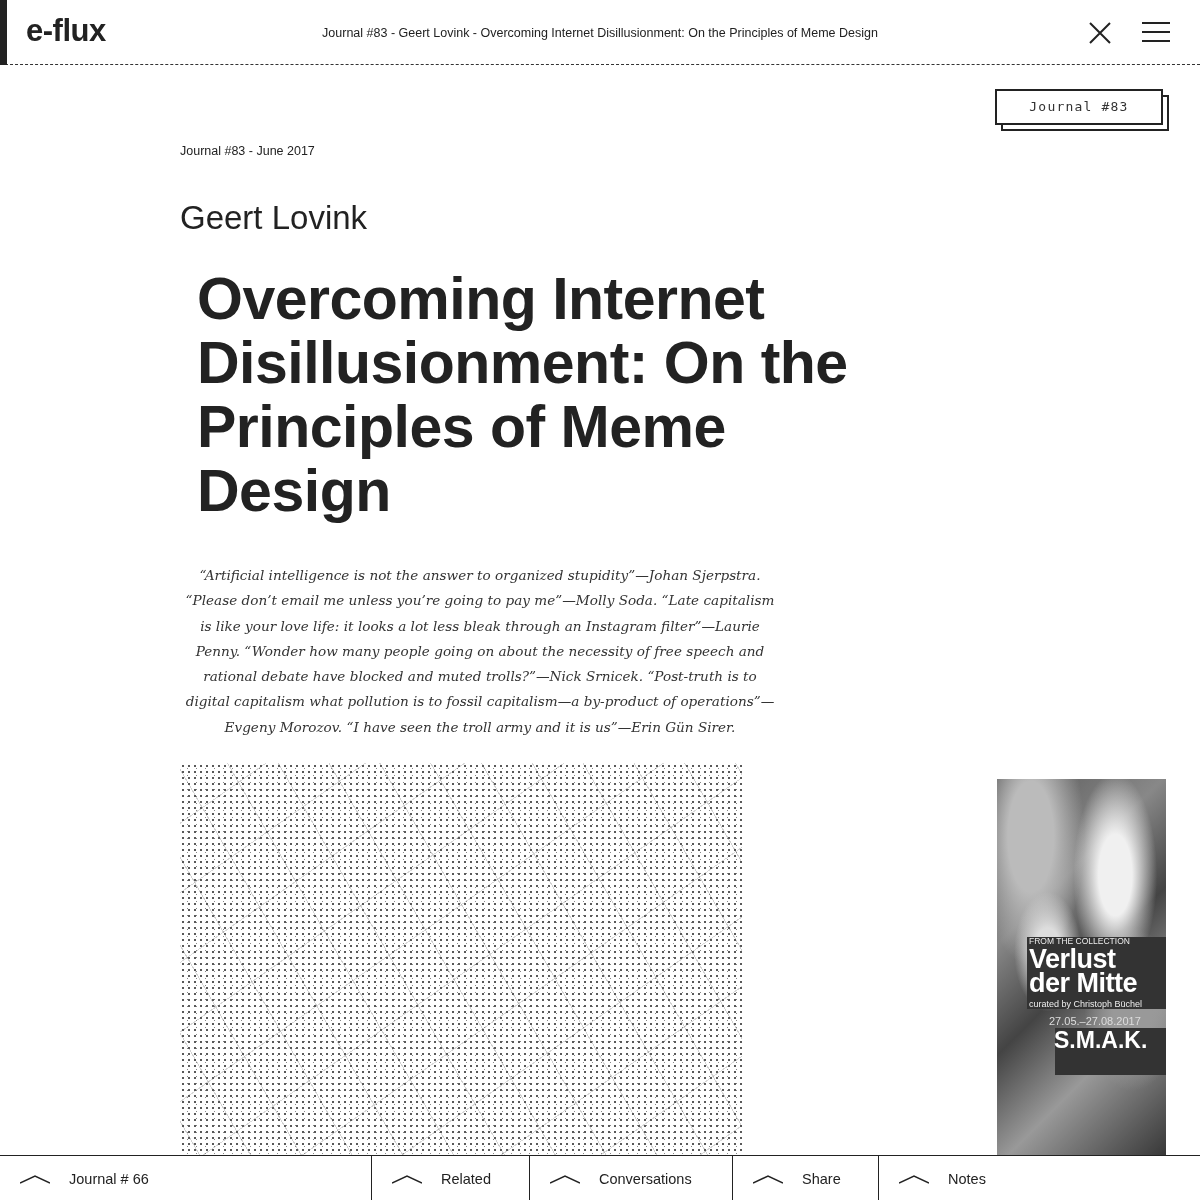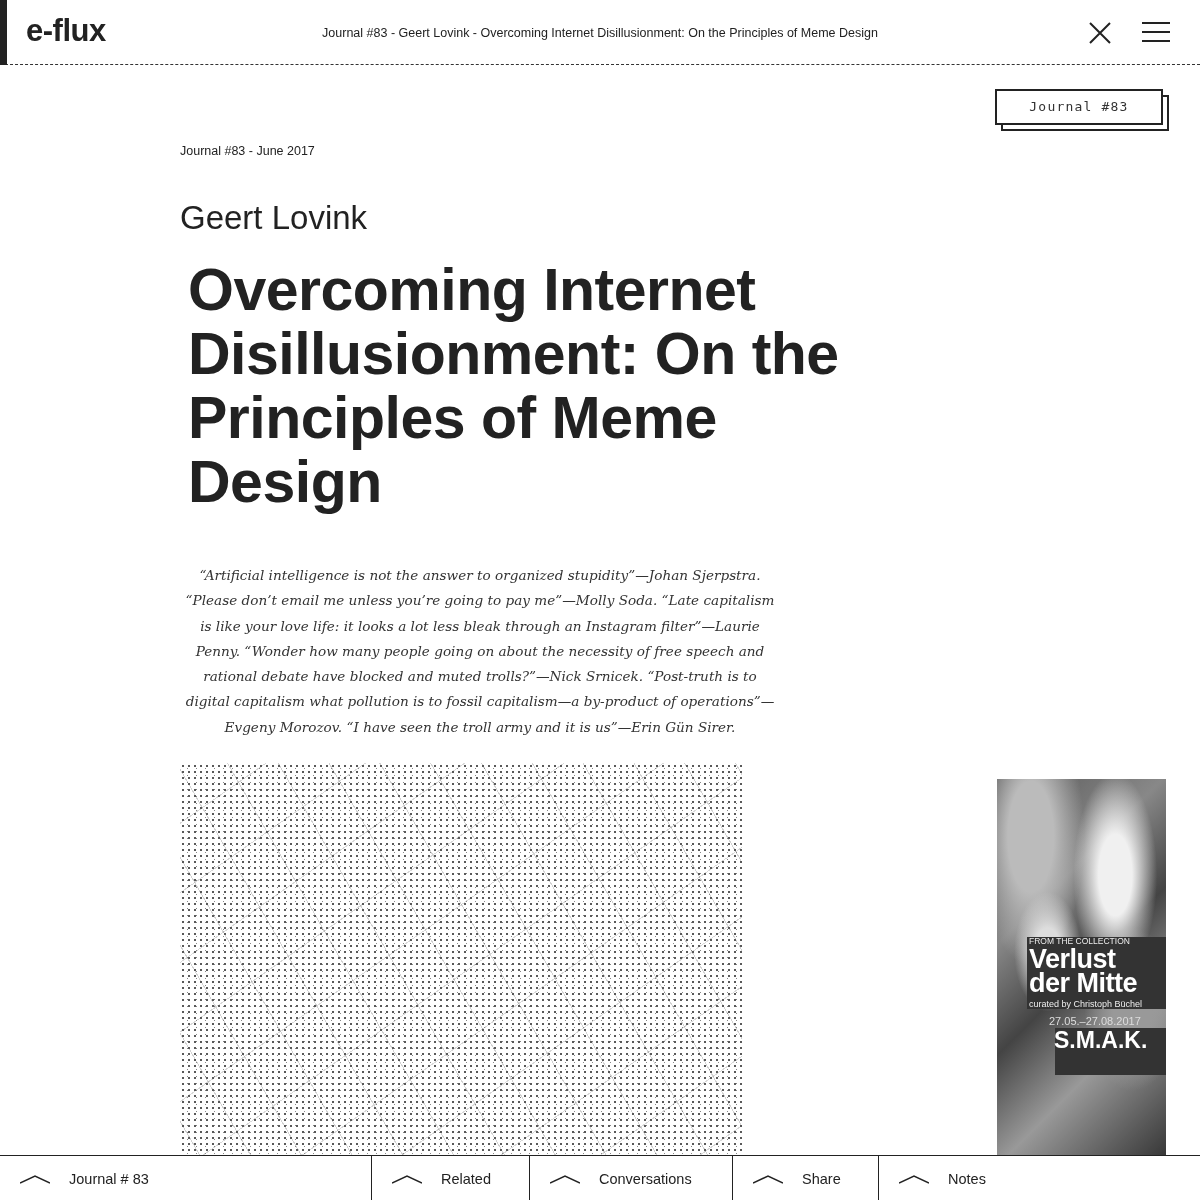--- a/index.html
+++ b/index.html
@@ -65,41 +65,41 @@
   </div>
 </div>
 
 <div class="journal-badge">
   <div class="shadow"></div>
   <div class="front">Journal #83</div>
 </div>
 
 <div class="issue-date">Journal #83 - June 2017</div>
 <div class="author">Geert Lovink</div>
-<h1 class="title" style="margin:8px">Overcoming Internet Disillusionment: On the Principles of Meme Design</h1>
+<h1 class="title" style="margin:17px">Overcoming Internet Disillusionment: On the Principles of Meme Design</h1>
 <div class="lede">“Artificial intelligence is not the answer to organized stupidity”—Johan Sjerpstra. “Please don’t email me unless you’re going to pay me”—Molly Soda. “Late capitalism is like your love life: it looks a lot less bleak through an Instagram filter”—Laurie Penny. “Wonder how many people going on about the necessity of free speech and rational debate have blocked and muted trolls?”—Nick Srnicek. “Post-truth is to digital capitalism what pollution is to fossil capitalism—a by-product of operations”— Evgeny Morozov. “I have seen the troll army and it is us”—Erin Gün Sirer.</div>
 
 <div class="pattern"></div>
 
 <div class="ad">
   <div class="box1"></div>
   <div class="box2"></div>
   <div class="t-from">FROM THE COLLECTION</div>
   <div class="t-main" style="width:130px">Verlust der Mitte</div>
   <div class="t-cur">curated by Christoph Büchel</div>
   <div class="t-date">27.05.–27.08.2017</div>
   <div class="t-org">S.M.A.K.</div>
 </div>
 
 <div class="bottombar">
   <div class="tab" style="width:371px">
     <svg class="chev" viewBox="0 0 30 10">
         <path d="M0 9 L15 2 L30 9" stroke="#222" stroke-width="1.5" fill="none"></path>
       </svg>
-    <span>Journal # 83</span>
+    <span>Journal # 66</span>
   </div>
   <div class="tab" style="width:158px">
     <svg class="chev" viewBox="0 0 30 10">
         <path d="M0 9 L15 2 L30 9" stroke="#222" stroke-width="1.5" fill="none"></path>
       </svg>
     <span>Related</span>
   </div>
   <div class="tab" style="width:203px">
     <svg class="chev" viewBox="0 0 30 10">
         <path d="M0 9 L15 2 L30 9" stroke="#222" stroke-width="1.5" fill="none"></path>

